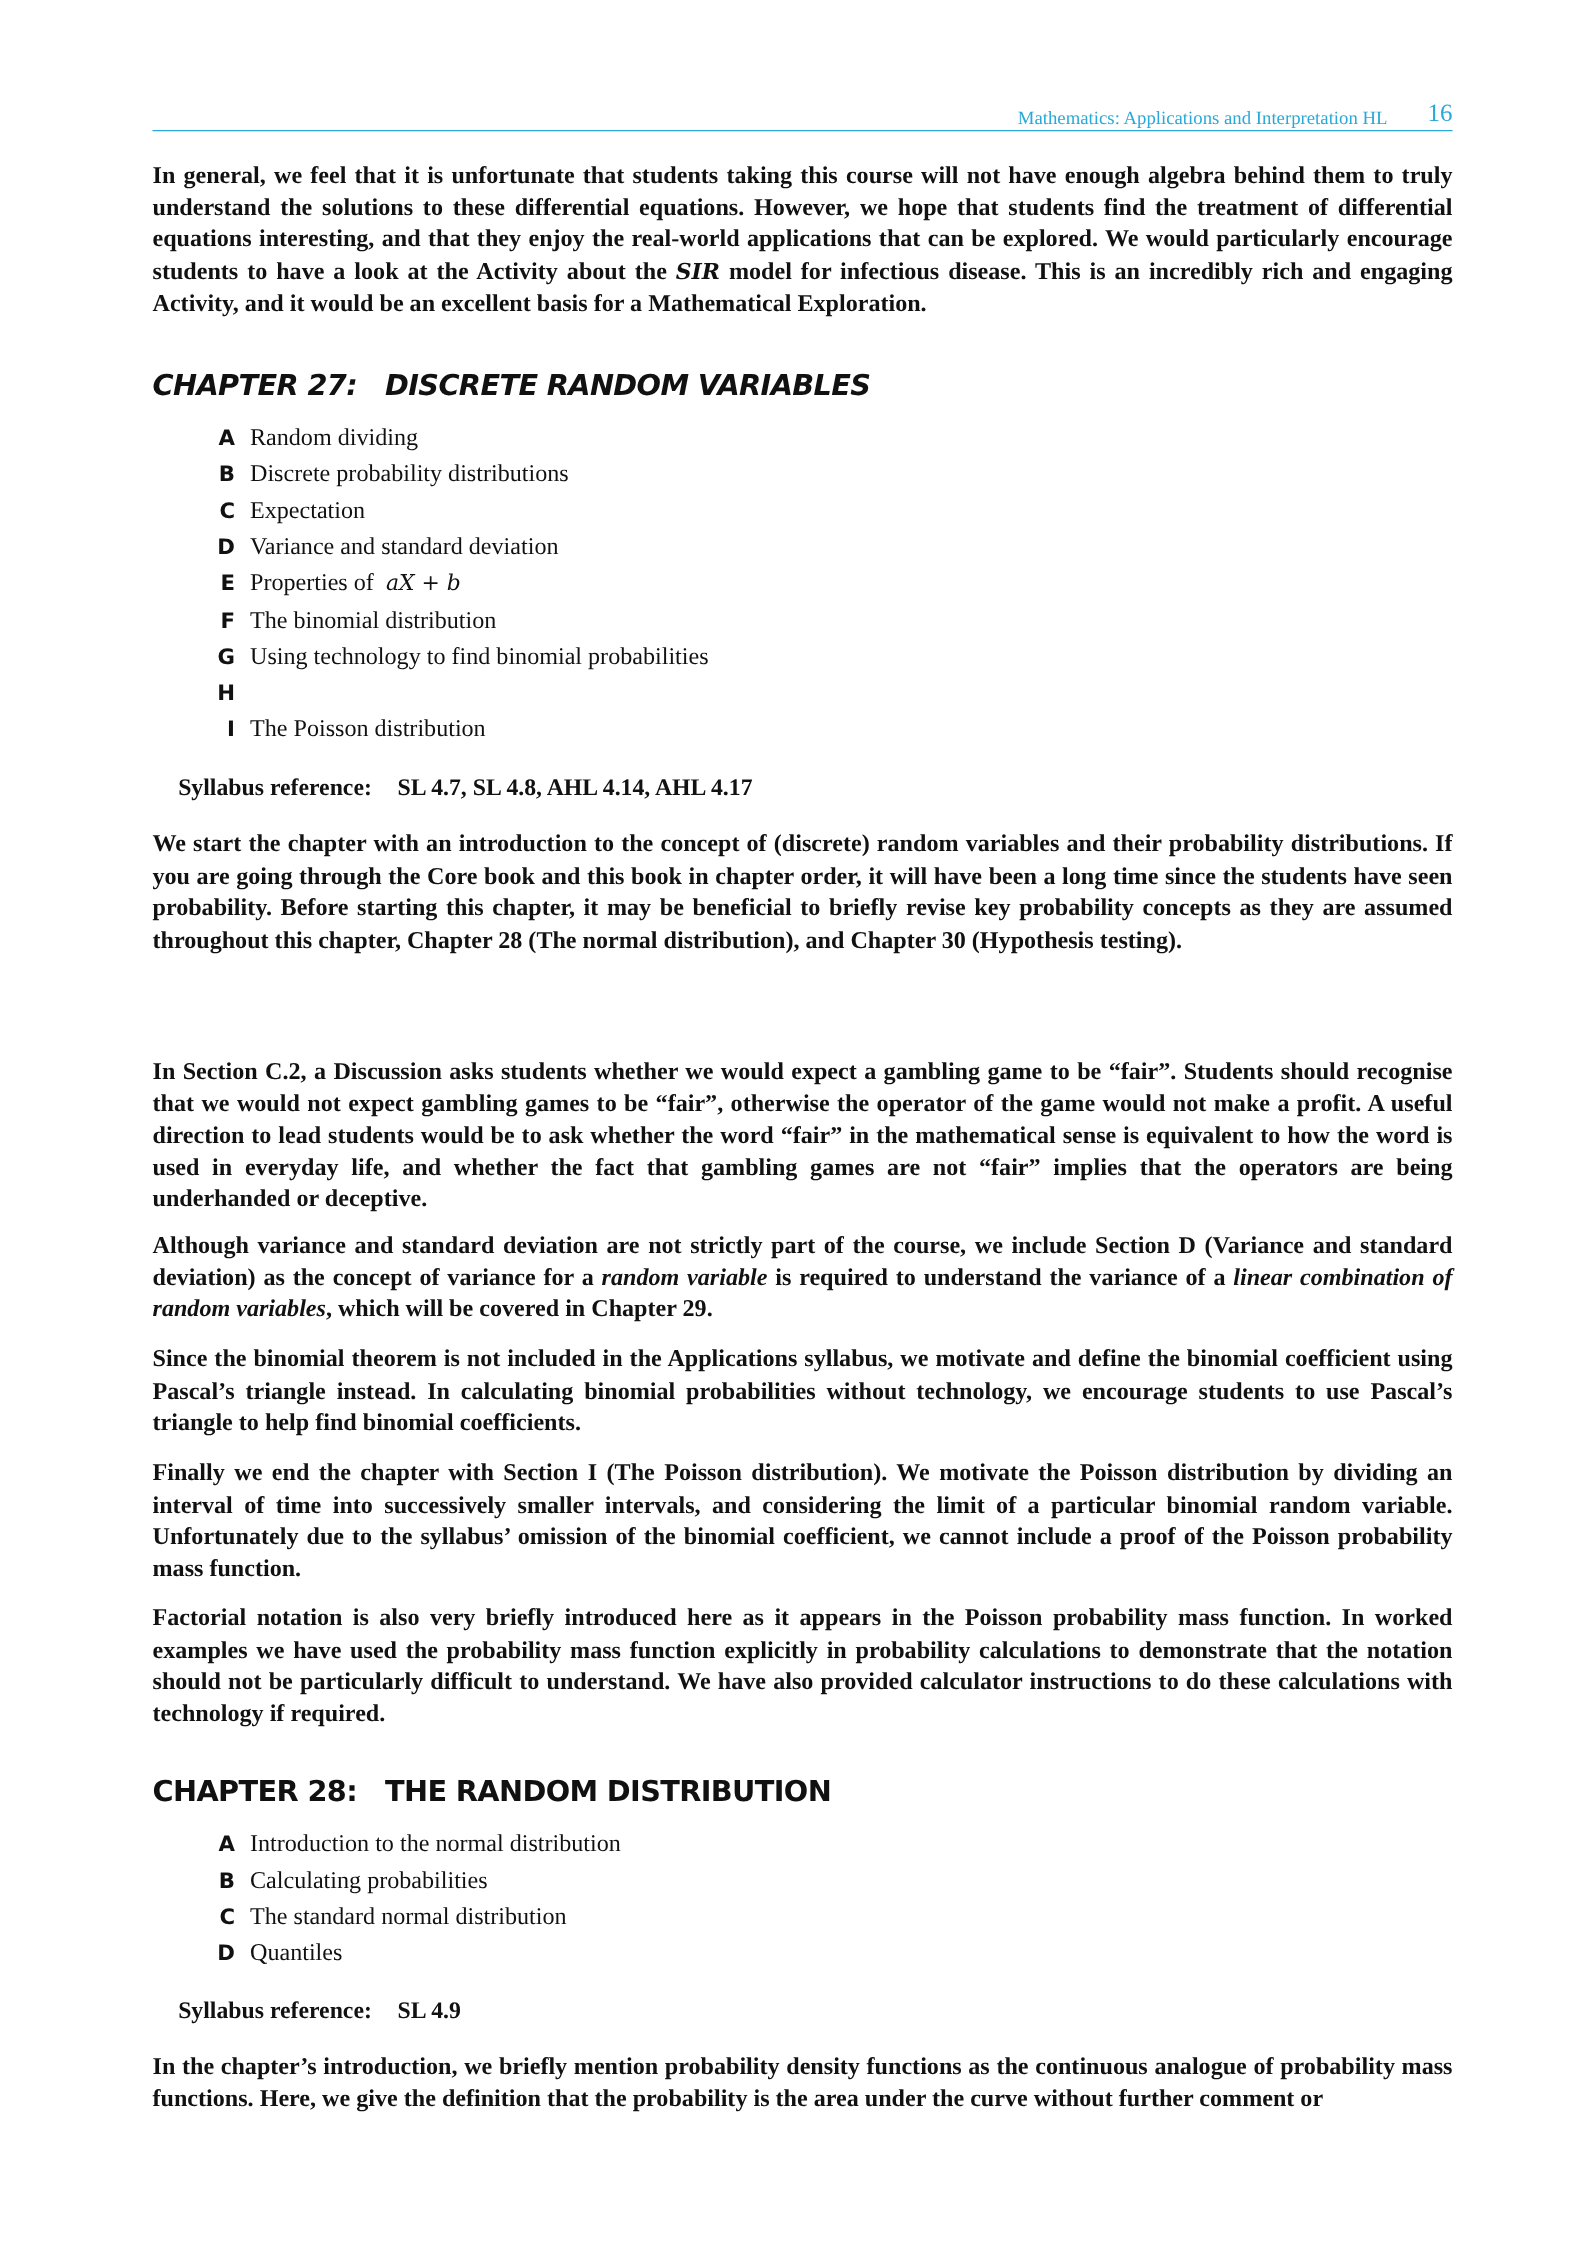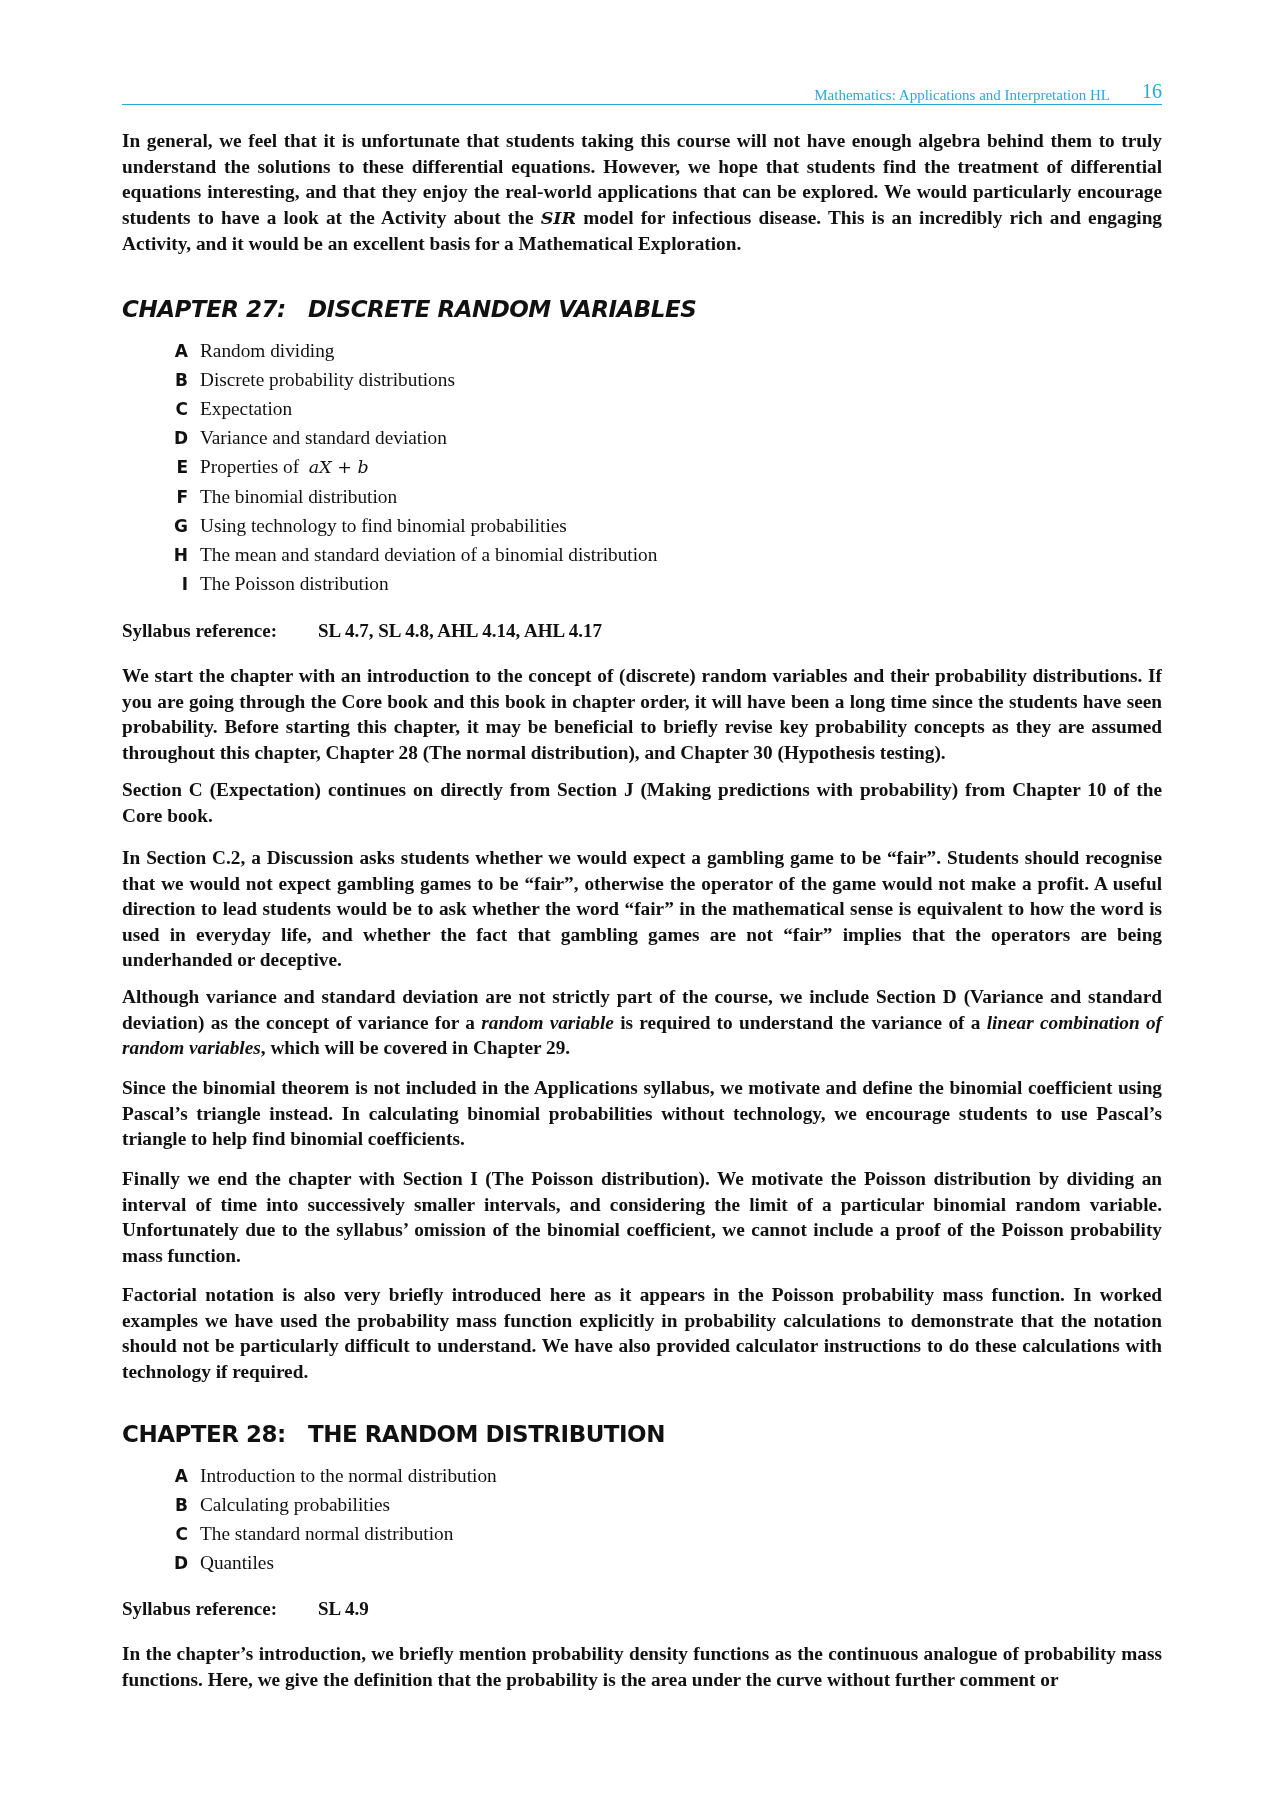--- a/index.html
+++ b/index.html
@@ -27,21 +27,21 @@
   .chapter-heading .num { display: inline-block; width: 186px; }
   .section-list { position: absolute; left: 152px; margin: 0; padding: 0; list-style: none; }
   .section-list li { height: 29.2px; display: flex; align-items: center; }
   .section-list .letter {
     display: inline-block; width: 36px; text-align: right; padding-right: 12px;
     font-family: "DejaVu Sans", sans-serif; font-weight: bold; font-size: 17px; color: #111;
   }
   .section-list .label { font-family: "Liberation Serif", serif; font-size: 19.3px; color: #111; }
   .syllabus {
     position: absolute; left: 122px; margin: 0;
-    font-family: "Liberation Serif", serif; font-weight: bold; font-size: 19px; color: #111;
+    font-family: "Liberation Serif", serif; font-weight: bold; font-size: 19px; color: #111; text-align: center;
   }
   .syllabus .key { display: inline-block; width: 196px; }
 </style>
 </head>
 <body>
 
 <div class="page">
 
   <div class="running-header">
     <span class="title">Mathematics: Applications and Interpretation HL</span>
@@ -76,32 +76,30 @@
     <li>
         <span class="letter">F</span>
         <span class="label">The binomial distribution</span>
       </li>
     <li>
         <span class="letter">G</span>
         <span class="label">Using technology to find binomial probabilities</span>
       </li>
     <li>
         <span class="letter">H</span>
-        <span class="label">The mean and standard deviation of a binomial distribution</span>
       </li>
     <li>
         <span class="letter">I</span>
         <span class="label">The Poisson distribution</span>
       </li>
   </ul>
 
   <p class="syllabus" style="top:620px;"><span class="key">Syllabus reference:</span><span>SL 4.7, SL 4.8, AHL 4.14, AHL 4.17</span></p>
 
   <p class="body-text" style="top:663px;">We start the chapter with an introduction to the concept of (discrete) random variables and their probability distributions. If you are going through the Core book and this book in chapter order, it will have been a long time since the students have seen probability. Before starting this chapter, it may be beneficial to briefly revise key probability concepts as they are assumed throughout this chapter, Chapter 28 (The normal distribution), and Chapter 30 (Hypothesis testing).</p>
-  <p class="body-text" style="top:777px;">Section C (Expectation) continues on directly from Section J (Making predictions with probability) from Chapter 10 of the Core book.</p>
   <p class="body-text" style="top:845px;">In Section C.2, a Discussion asks students whether we would expect a gambling game to be “fair”.  Students should recognise that we would not expect gambling games to be “fair”, otherwise the operator of the game would not make a profit. A useful direction to lead students would be to ask whether the word “fair” in the mathematical sense is equivalent to how the word is used in everyday life, and whether the fact that gambling games are not “fair” implies that the operators are being underhanded or deceptive.</p>
   <p class="body-text" style="top:984px;"><span>Although variance and standard deviation are not strictly part of the course, we include Section D (Variance and standard deviation) as the concept of variance for a </span><em>random variable</em><span> is required to understand the variance of a </span><em>linear combination of random variables</em><span>, which will be covered in Chapter 29.</span></p>
   <p class="body-text" style="top:1075px;">Since the binomial theorem is not included in the Applications syllabus, we motivate and define the binomial coefficient using Pascal’s triangle instead. In calculating binomial probabilities without technology, we encourage students to use Pascal’s triangle to help find binomial coefficients.</p>
   <p class="body-text" style="top:1166px;">Finally we end the chapter with Section I (The Poisson distribution). We motivate the Poisson distribution by dividing an interval of time into successively smaller intervals, and considering the limit of a particular binomial random variable. Unfortunately due to the syllabus’ omission of the binomial coefficient, we cannot include a proof of the Poisson probability mass function.</p>
   <p class="body-text" style="top:1282px;">Factorial notation is also very briefly introduced here as it appears in the Poisson probability mass function. In worked examples we have used the probability mass function explicitly in probability calculations to demonstrate that the notation should not be particularly difficult to understand. We have also provided calculator instructions to do these calculations with technology if required.</p>
 
   <h2 class="chapter-heading" style="top:1421px;"><span class="num">CHAPTER 28:</span><span>THE RANDOM DISTRIBUTION</span></h2>
 
   <ul class="section-list" style="top:1461px;">
     <li>

